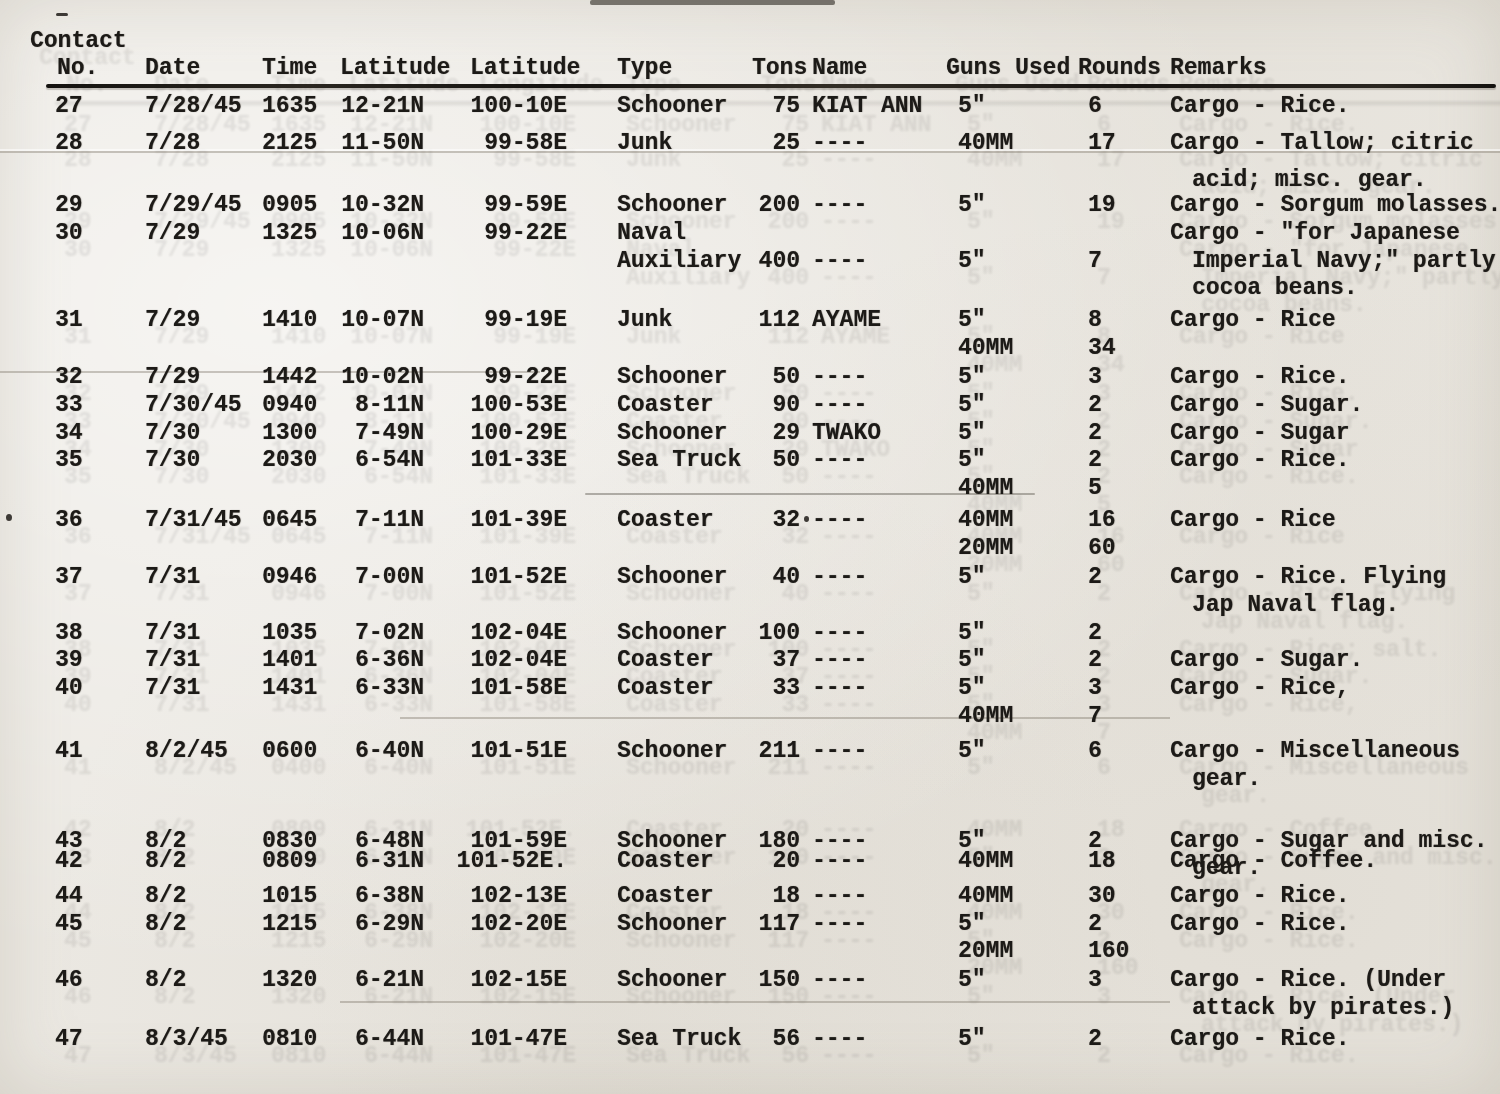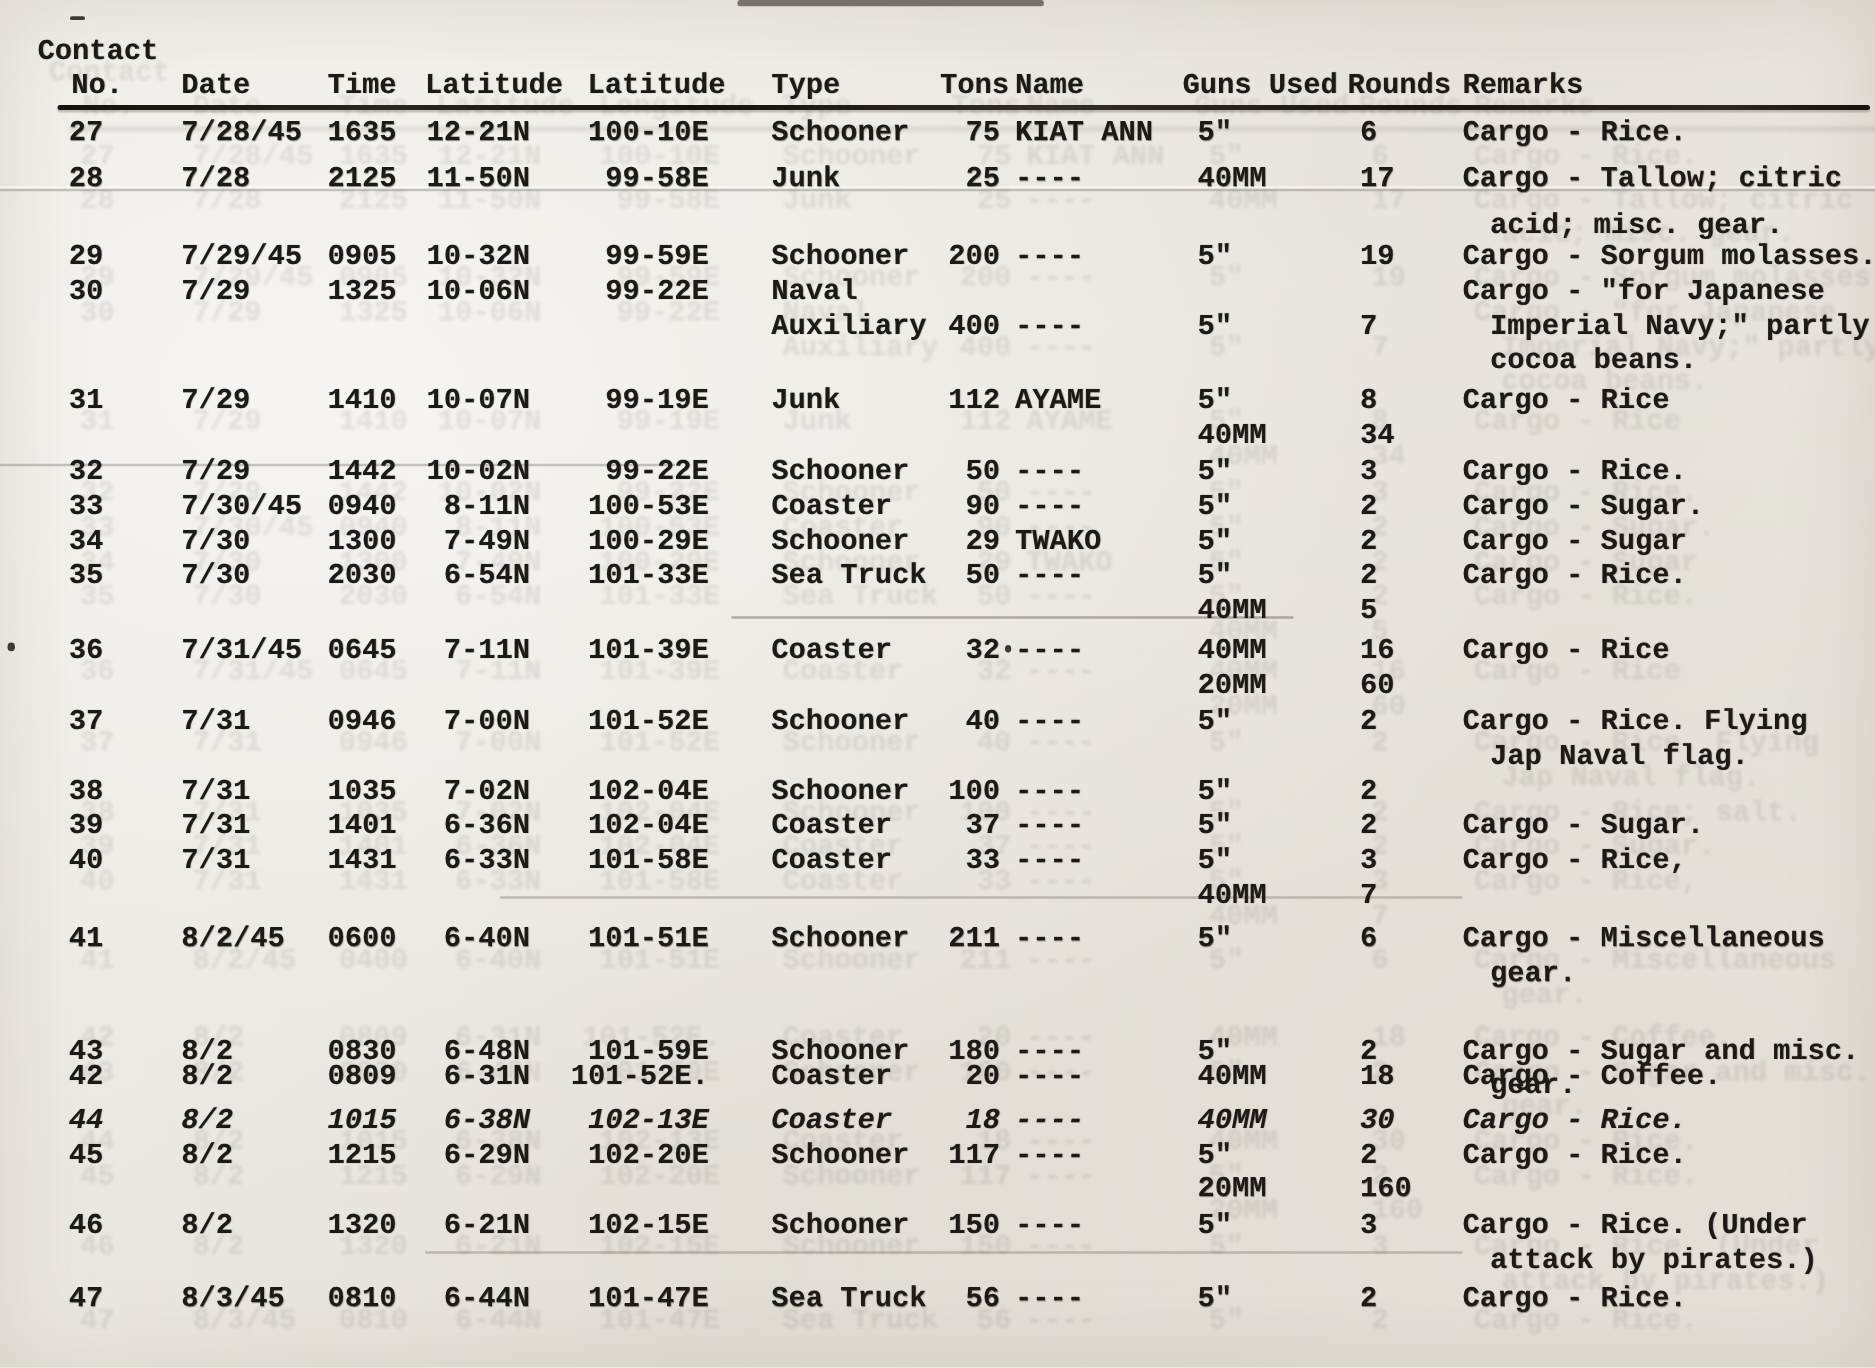--- a/index.html
+++ b/index.html
@@ -676,21 +676,21 @@
           <span class="c-type">Schooner</span>
           <span class="c-tons">180</span>
           <span class="c-name">----</span>
           <span class="c-guns">5"</span>
           <span class="c-rounds">2</span>
           <span class="c-remarks">Cargo - Sugar and misc.</span>
         </div>
         <div class="tline indent" style="top: 855.2px;">
           <span class="c-remarks">gear.</span>
         </div>
-        <div class="tline" style="top: 882.9px; font-style: italic;">
+        <div class="tline" style="top: 882.9px;">
           <span class="c-no">44</span>
           <span class="c-date">8/2</span>
           <span class="c-time">1015</span>
           <span class="c-lat">6-38N</span>
           <span class="c-lon">102-13E</span>
           <span class="c-type">Coaster</span>
           <span class="c-tons">18</span>
           <span class="c-name">----</span>
           <span class="c-guns">40MM</span>
           <span class="c-rounds">30</span>

